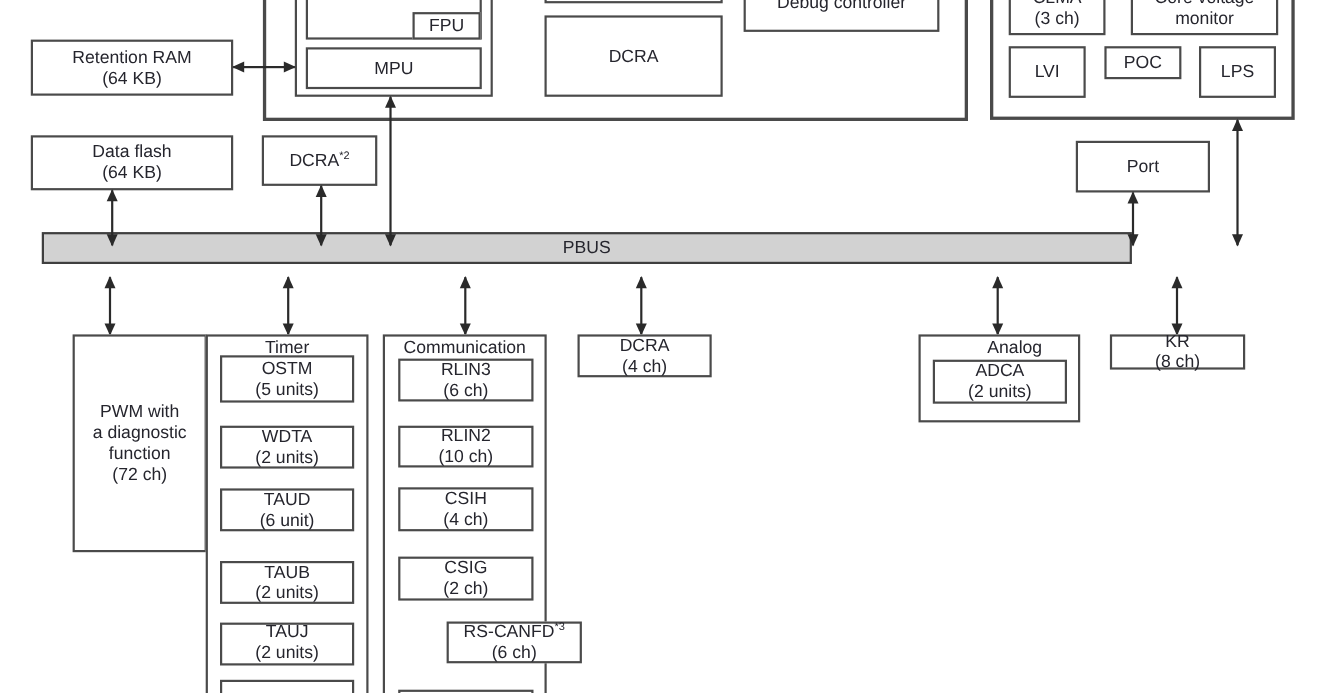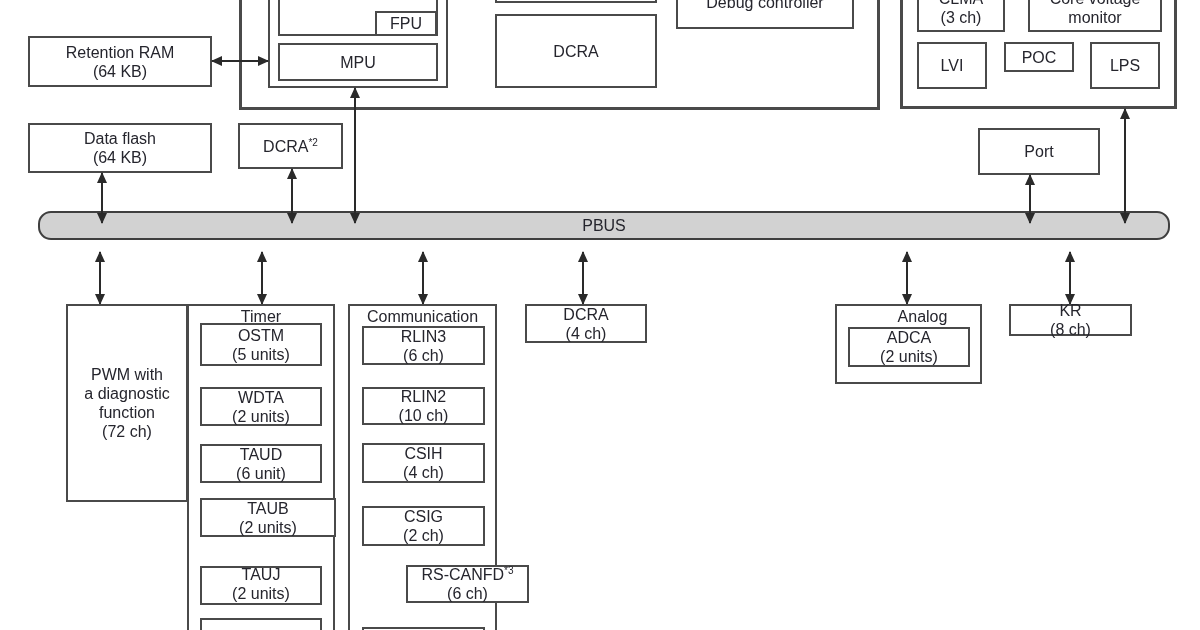--- a/index.html
+++ b/index.html
@@ -118,21 +118,21 @@
   </div>
 
   <div class="box" style="left:238px;top:123px;width:105px;height:46px;">
     <span><span>DCRA</span><sup>*2</sup></span>
   </div>
 
   <div class="box" style="left:978px;top:128px;width:122px;height:47px;">
     <span>Port</span>
   </div>
 
-  <div class="bus" style="left:38px;top:211px;width:1132px;height:29px;border-radius:13px;">
+  <div class="bus" style="left:38px;top:211px;width:991px;height:29px;">
     <span>PBUS</span>
   </div>
 
   <div class="harrow" style="left:212px;top:60px;width:56px;"></div>
   <div class="varrow" style="left:101px;top:173px;height:50px;"></div>
   <div class="varrow" style="left:291px;top:169px;height:54px;"></div>
   <div class="varrow" style="left:354px;top:88px;height:135px;"></div>
   <div class="varrow" style="left:1029px;top:175px;height:48px;"></div>
   <div class="varrow" style="left:1124px;top:109px;height:114px;"></div>
 
@@ -157,21 +157,21 @@
       <span>(5 units)</span>
     </div>
     <div class="box" style="left:11px;top:81px;width:122px;height:39px;">
       <span>WDTA</span>
       <span>(2 units)</span>
     </div>
     <div class="box" style="left:11px;top:138px;width:122px;height:39px;">
       <span>TAUD</span>
       <span>(6 unit)</span>
     </div>
-    <div class="box" style="left:11px;top:192px;width:136px;height:39px;">
+    <div class="box" style="left:11px;top:204px;width:122px;height:39px;">
       <span>TAUB</span>
       <span>(2 units)</span>
     </div>
     <div class="box" style="left:11px;top:260px;width:122px;height:39px;justify-content:flex-end;">
       <span>TAUJ</span>
       <span>(2 units)</span>
     </div>
     <div class="box" style="left:11px;top:312px;width:122px;height:40px;"></div>
   </div>
 

